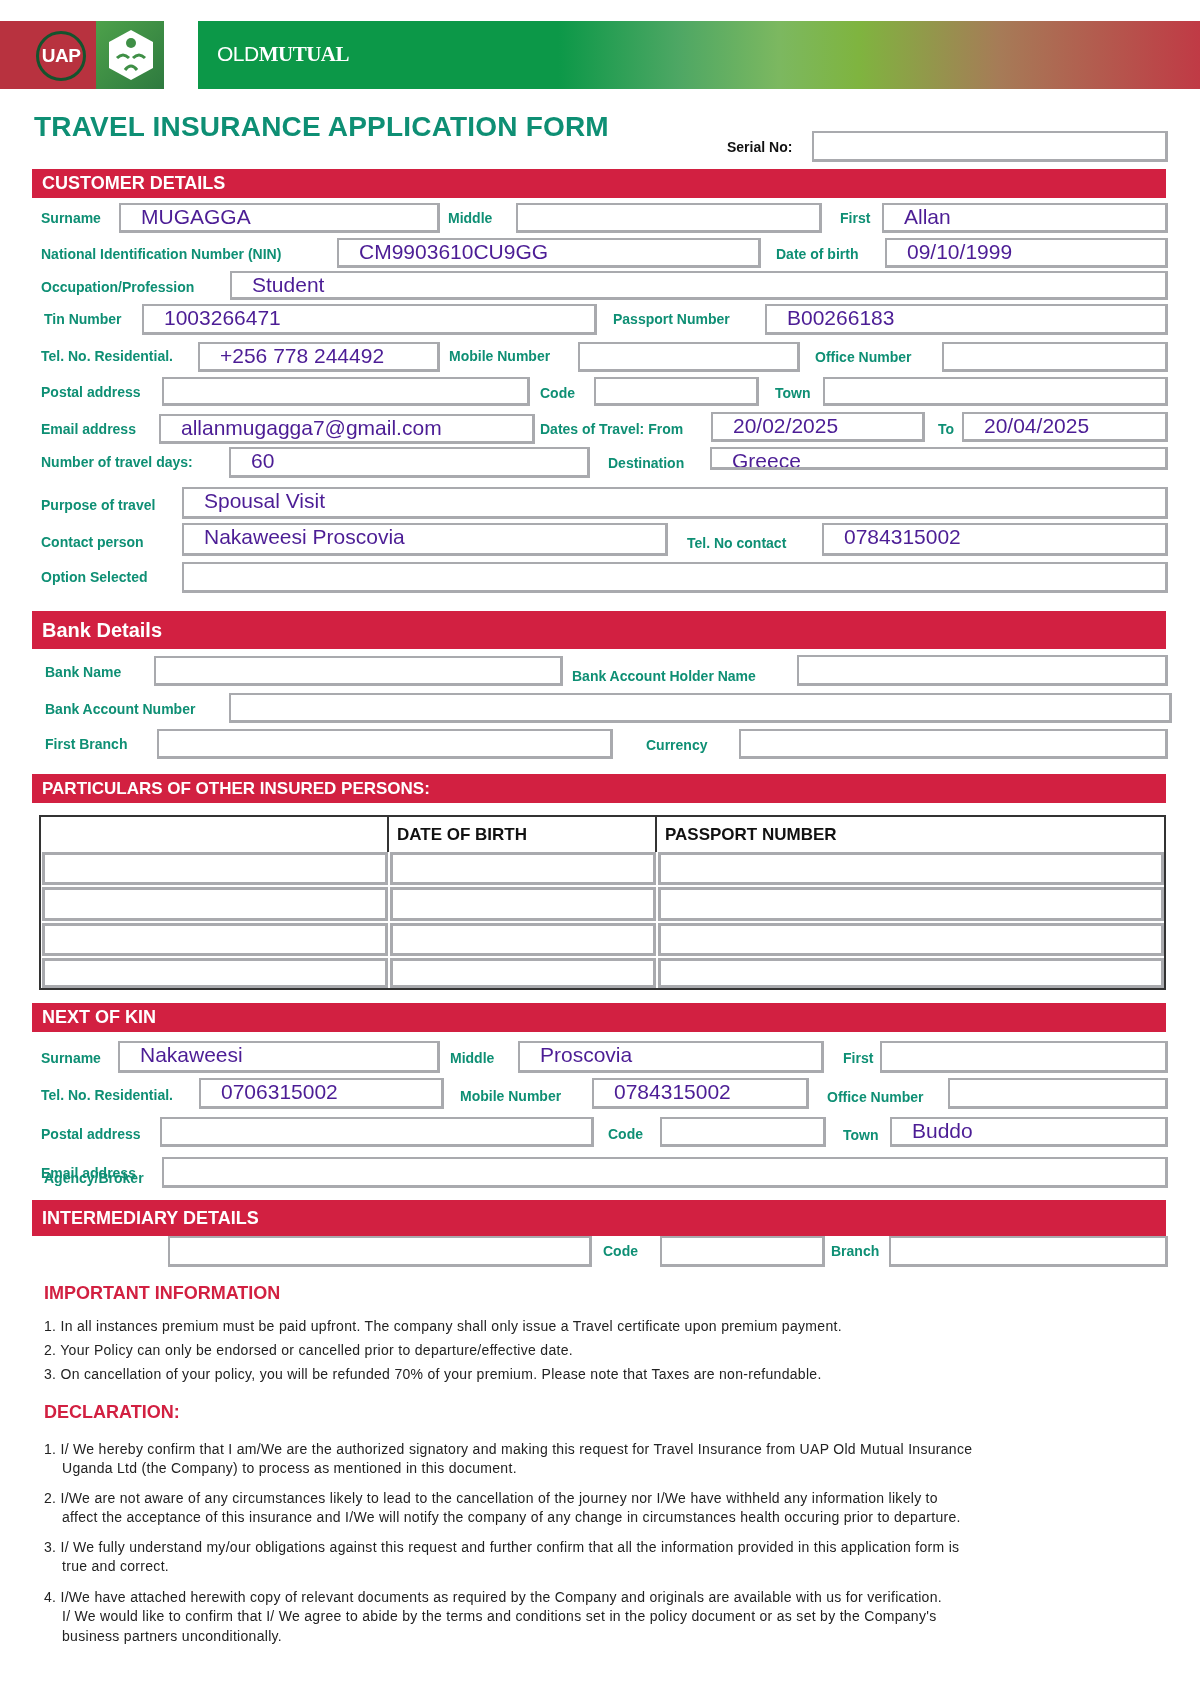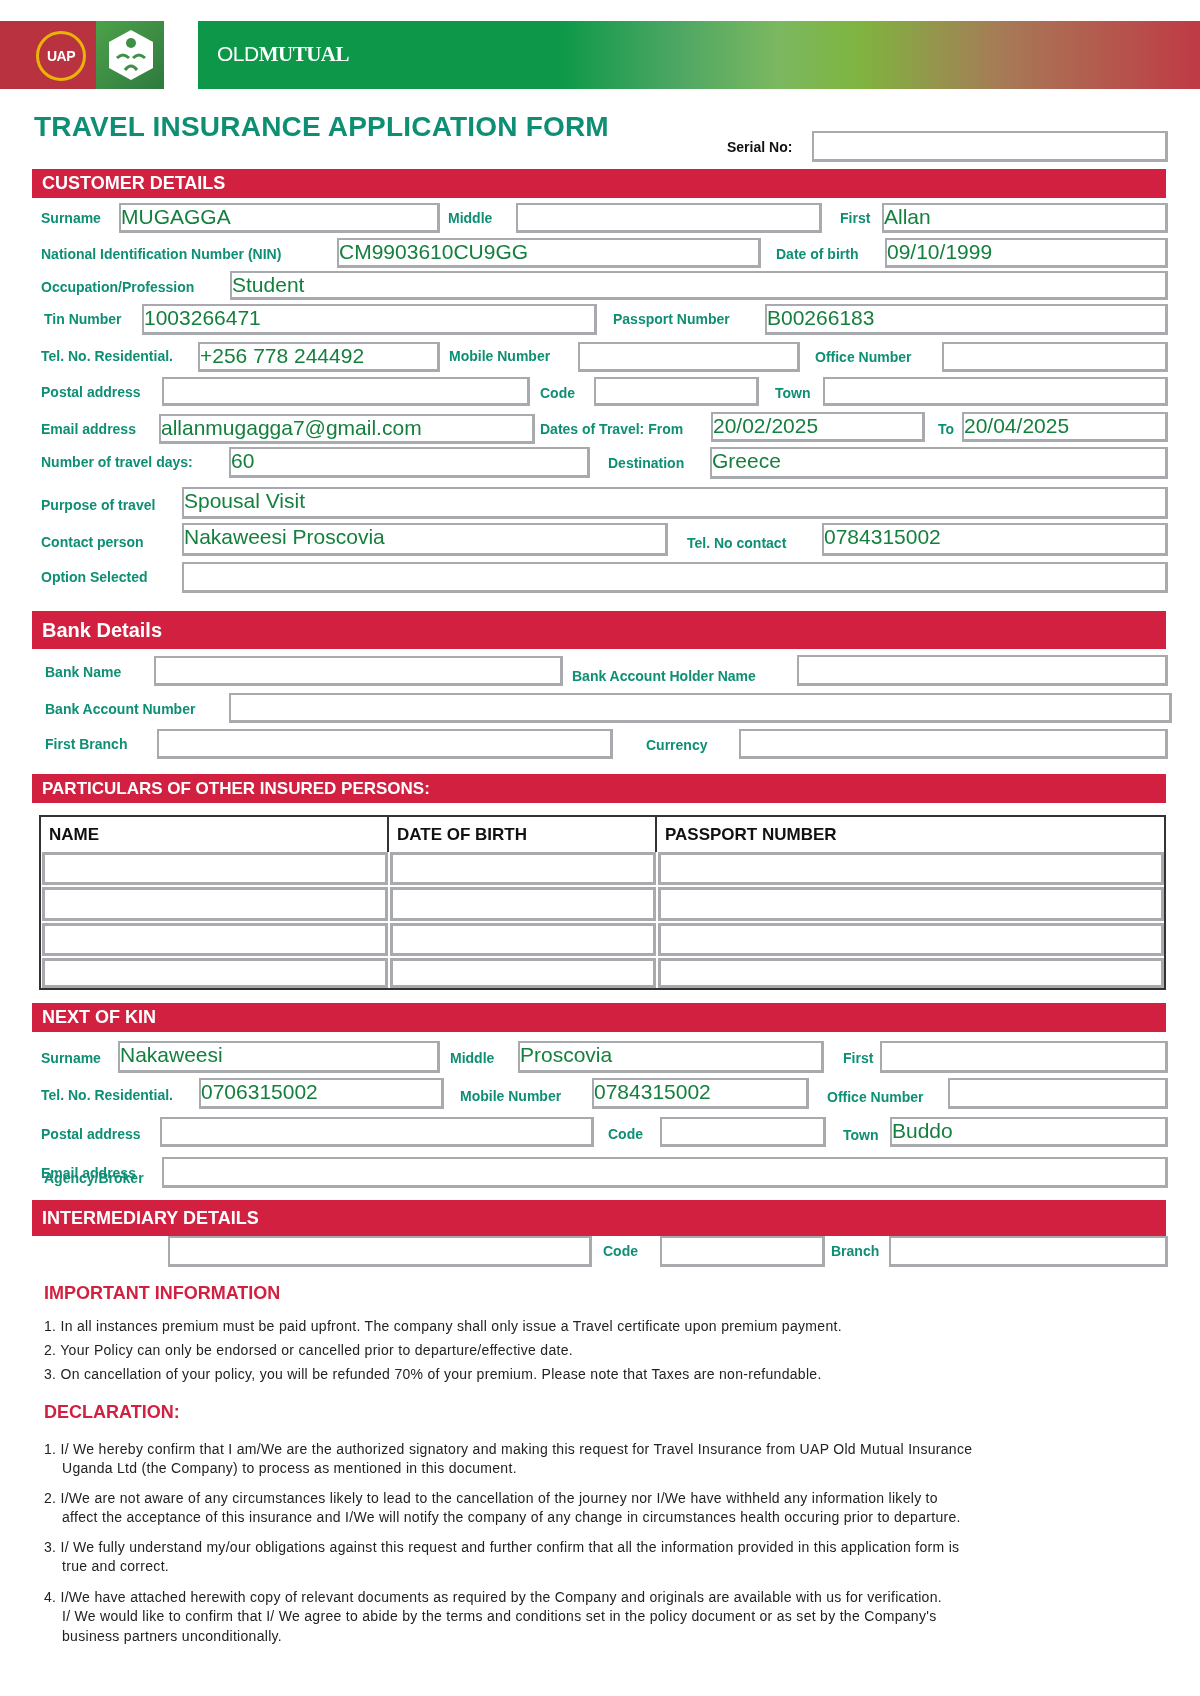--- a/index.html
+++ b/index.html
@@ -2,30 +2,30 @@
 <html><head>
 <meta charset="utf-8">
 <style>
   * { box-sizing: border-box; margin: 0; padding: 0; }
   body { width: 1200px; height: 1696px; background: #fff; font-family: "Liberation Sans", sans-serif; position: relative; overflow: hidden; color: #111; }
   .abs { position: absolute; }
 
   
   .logo-red { left: 0; top: 21px; width: 96px; height: 68px; background: #b8323f; }
   .logo-green { left: 96px; top: 21px; width: 68px; height: 68px; background: linear-gradient(135deg,#4da14a,#2e7a3f); }
-  .uap-circle { left: 36px; top: 31px; width: 50px; height: 50px; border: 3px solid #eab308; border-radius: 50%; color: #fff; font-weight: bold; font-size: 14px; display: flex; align-items: center; justify-content: center; letter-spacing: -0.5px; }
+  .uap-circle { left: 36px; top: 31px; width: 50px; height: 50px; border: 3px solid #14532d; border-radius: 50%; color: #fff; font-weight: bold; font-size: 19px; display: flex; align-items: center; justify-content: center; letter-spacing: -0.5px; }
   .om-emblem { left: 105px; top: 28px; width: 52px; height: 54px; }
   .brand-bar { left: 198px; top: 21px; width: 1002px; height: 68px; background: linear-gradient(90deg,#0c9848 0%,#0c9848 36%,#4ea764 48%,#7cb860 58%,#7fb43f 66%,#a67b57 80%,#c03a45 100%); }
   .brand-text { left: 217px; top: 42px; color: #fff; font-size: 21px; letter-spacing: -0.5px; }
   .brand-text b { font-weight: 900; font-family: Liberation Serif, serif; }
 
   .title { left: 34px; top: 111px; color: #0e8f74; font-size: 28px; font-weight: bold; letter-spacing: 0.2px; }
   .serial-label { left: 727px; top: 139px; font-size: 14px; font-weight: bold; color: #111; }
 
-  .field { position: absolute; background: #fff; border: 3px solid #a9aaae; border-top-width: 2px; border-left-width: 2px; font-size: 21px; color: #15803d; padding-left: 0; line-height: 24px; white-space: nowrap; overflow: hidden; }
+  .field { position: absolute; background: #fff; border: 3px solid #a9aaae; border-top-width: 2px; border-left-width: 2px; font-size: 21px; color: #4c1d95; padding-left: 20px; line-height: 24px; white-space: nowrap; overflow: hidden; }
   .lbl { position: absolute; color: #0e8f74; font-size: 14px; font-weight: bold; white-space: nowrap; }
 
   .section-bar { position: absolute; left: 32px; width: 1134px; background: #d22041; color: #fff; font-weight: bold; padding-left: 10px; display: flex; align-items: center; }
 
   
   .tbl { left: 39px; top: 815px; width: 1127px; height: 175px; border: 2px solid #333; background: #fff; }
   .tbl-head { position: absolute; top: 0; height: 35px; font-size: 17px; font-weight: bold; color: #111; padding-left: 8px; display: flex; align-items: center; }
   .tbl-vline { position: absolute; top: 0; width: 2px; height: 35px; background: #333; }
   .tbl-cell { position: absolute; background: #fff; border: 3px solid #a9aaae; }
 
@@ -89,21 +89,21 @@
 <div class="lbl" style="left:41px;top:421px;">Email address</div>
 <div class="field" style="left:159px;top:414px;width:376px;height:30px;">allanmugagga7@gmail.com</div>
 <div class="lbl" style="left:540px;top:421px;">Dates of Travel:  From</div>
 <div class="field" style="left:711px;top:412px;width:214px;height:30px;">20/02/2025</div>
 <div class="lbl" style="left:938px;top:421px;">To</div>
 <div class="field" style="left:962px;top:412px;width:206px;height:30px;">20/04/2025</div>
 
 <div class="lbl" style="left:41px;top:454px;">Number of travel days:</div>
 <div class="field" style="left:229px;top:447px;width:361px;height:31px;">60</div>
 <div class="lbl" style="left:608px;top:455px;">Destination</div>
-<div class="field" style="left:710px;top:447px;width:458px;height:32px;">Greece</div>
+<div class="field" style="left:710px;top:447px;width:458px;height:23px;">Greece</div>
 
 <div class="lbl" style="left:41px;top:497px;">Purpose of travel</div>
 <div class="field" style="left:182px;top:487px;width:986px;height:32px;">Spousal Visit</div>
 
 <div class="lbl" style="left:41px;top:534px;">Contact person</div>
 <div class="field" style="left:182px;top:523px;width:486px;height:33px;">Nakaweesi Proscovia</div>
 <div class="lbl" style="left:687px;top:535px;">Tel. No contact</div>
 <div class="field" style="left:822px;top:523px;width:346px;height:33px;">0784315002</div>
 
 <div class="lbl" style="left:41px;top:569px;">Option Selected</div>
@@ -120,21 +120,20 @@
 <div class="field" style="left:229px;top:693px;width:943px;height:30px;"></div>
 
 <div class="lbl" style="left:45px;top:736px;">First Branch</div>
 <div class="field" style="left:157px;top:729px;width:456px;height:30px;"></div>
 <div class="lbl" style="left:646px;top:737px;">Currency</div>
 <div class="field" style="left:739px;top:729px;width:429px;height:30px;"></div>
 
 <div class="section-bar" style="top:774px;height:29px;font-size:17px;">PARTICULARS OF OTHER INSURED PERSONS:</div>
 
 <div class="abs tbl">
-  <div class="tbl-head" style="left:0;width:348px;">NAME</div>
   <div class="tbl-vline" style="left:346px;"></div>
   <div class="tbl-head" style="left:348px;width:268px;">DATE OF BIRTH</div>
   <div class="tbl-vline" style="left:614px;"></div>
   <div class="tbl-head" style="left:616px;width:505px;">PASSPORT NUMBER</div>
 
   <div class="tbl-cell" style="left:1px;top:35px;width:346px;height:33px;"></div>
   <div class="tbl-cell" style="left:349px;top:35px;width:266px;height:33px;"></div>
   <div class="tbl-cell" style="left:617px;top:35px;width:506px;height:33px;"></div>
 
   <div class="tbl-cell" style="left:1px;top:70px;width:346px;height:34px;"></div>

